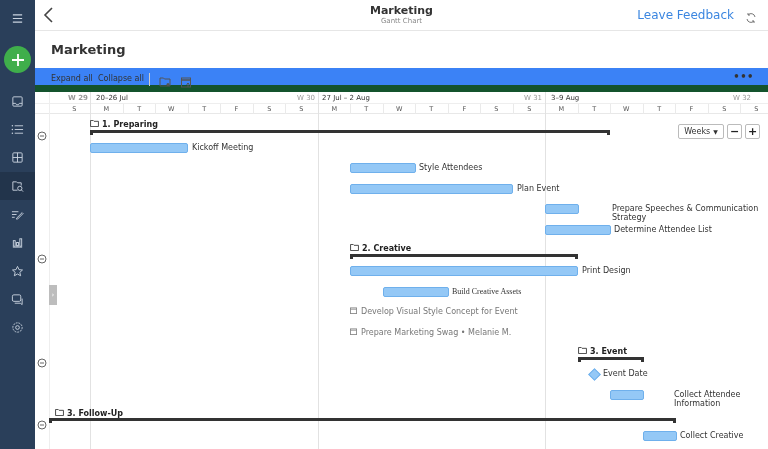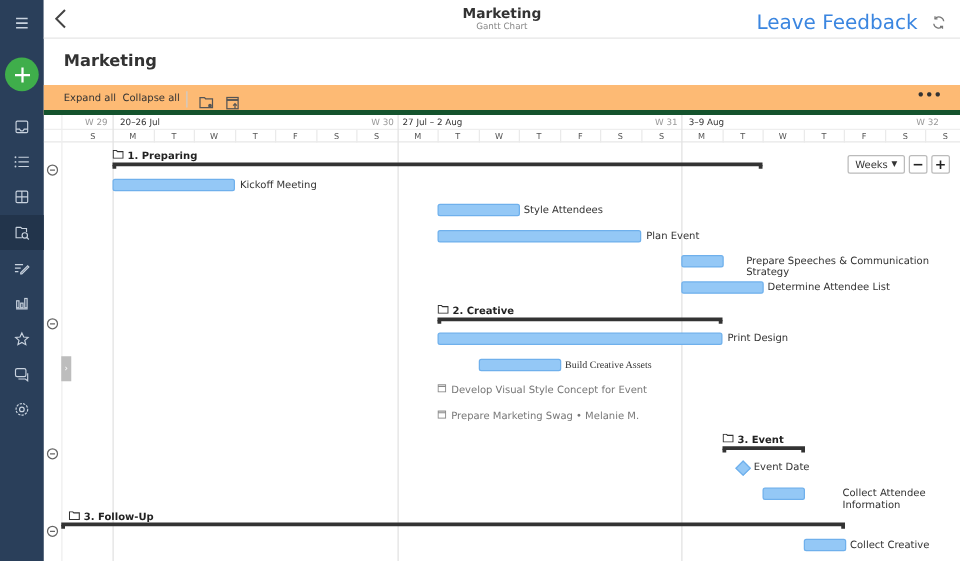--- a/index.html
+++ b/index.html
@@ -6,24 +6,24 @@
   html, body { width: 768px; height: 449px; overflow: hidden; background: #fff; font-family: "DejaVu Sans", "Liberation Sans", sans-serif; color: #333; }
   .sidebar { position: absolute; left: 0; top: 0; width: 35px; height: 449px; background: #2a3f5a; }
   .sb-item { position: absolute; left: 0; width: 35px; height: 28px; display: flex; align-items: center; justify-content: center; color: #c9d3df; }
   .sb-item.active { background: #22344b; }
   .sb-item svg { width: 13px; height: 13px; }
   .add-btn { position: absolute; left: 4px; top: 46px; width: 27px; height: 27px; border-radius: 50%; background: #3fae4b; color: #fff; display: flex; align-items: center; justify-content: center; }
   .topbar { position: absolute; left: 35px; top: 0; right: 0; height: 31px; border-bottom: 1px solid #e6e6e6; background: #fff; }
   .back { position: absolute; left: 6px; top: 6px; width: 16px; height: 18px; color: #444; }
   .title { position: absolute; left: 0; right: 0; top: 4px; text-align: center; font-size: 11px; font-weight: bold; color: #333; }
   .subtitle { position: absolute; left: 0; right: 0; top: 17px; text-align: center; font-size: 7px; color: #888; }
-  .feedback { position: absolute; right: 34px; top: 8px; font-size: 16px; color: #3b86e0; }
+  .feedback { position: absolute; right: 34px; top: 8px; font-size: 12px; color: #3b86e0; }
   .sync { position: absolute; right: 11px; top: 9px; width: 12px; height: 12px; color: #777; }
   .page-title { position: absolute; left: 51px; top: 42px; font-size: 13px; font-weight: bold; color: #333; }
-  .toolbar { position: absolute; left: 35px; top: 68px; right: 0; height: 24px; background: #fdba74; border-bottom: 4px solid #14532d; }
+  .toolbar { position: absolute; left: 35px; top: 68px; right: 0; height: 24px; background: #3b82f6; border-bottom: 7px solid #14532d; }
   .tb-btn { position: absolute; top: 6px; font-size: 8px; color: #333; }
   .tb-sep { position: absolute; left: 149px; top: 5px; width: 1px; height: 13px; background: #ccc; }
   .tb-icon { position: absolute; top: 5px; width: 12px; height: 12px; color: #555; }
   .more { position: absolute; right: 14px; top: 3px; font-size: 10px; font-weight: bold; color: #333; letter-spacing: 0.5px; }
   .chart { position: absolute; left: 35px; top: 92px; right: 0; bottom: 0; overflow: hidden; }
   .week-row { position: absolute; left: 0; right: 0; top: 0; height: 12px; border-bottom: 1px solid #eee; }
   .day-row { position: absolute; left: 0; right: 0; top: 12px; height: 10px; border-bottom: 1px solid #e8e8e8; }
   .wk-label { position: absolute; top: 2px; font-size: 7px; color: #333; }
   .wk-num { position: absolute; top: 2px; font-size: 7px; color: #999; }
   .day { position: absolute; top: 1px; width: 32.6px; text-align: center; font-size: 6.5px; color: #555; }
@@ -154,21 +154,21 @@
         <rect x="1.5" y="2" width="9" height="9" fill="none" stroke="currentColor"></rect>
         <path d="M1.5 4h9" stroke="currentColor" stroke-width="1.5"></path>
         <path d="M8 11V7M6.5 8.5L8 7l1.5 1.5" fill="none" stroke="currentColor"></path>
       </svg>
   </div>
   <div class="more">•••</div>
 </div>
 
 <div class="chart">
   <div class="week-row">
-    <span class="wk-num" style="left:33px;">W 29</span>
+    <span class="wk-num" style="left:33px;font-weight:bold;">W 29</span>
     <span class="wk-label" style="left:61px;">20–26 Jul</span>
     <span class="wk-num" style="left:262px;">W 30</span>
     <span class="wk-label" style="left:287px;">27 Jul – 2 Aug</span>
     <span class="wk-num" style="left:489px;">W 31</span>
     <span class="wk-label" style="left:516px;">3–9 Aug</span>
     <span class="wk-num" style="left:698px;">W 32</span>
   </div>
   <div class="day-row">
     <span class="day" style="left:23px;">S</span>
     <span class="day" style="left:55px;">M</span>
@@ -247,21 +247,21 @@
   <div class="task-bar" style="left:55px;top:51px;width:98px;"></div>
   <div class="task-label" style="left:157px;top:51px;">Kickoff Meeting</div>
 
   <div class="task-bar" style="left:315px;top:71px;width:66px;"></div>
   <div class="task-label" style="left:384px;top:71px;">Style Attendees</div>
 
   <div class="task-bar" style="left:315px;top:92px;width:163px;"></div>
   <div class="task-label" style="left:482px;top:92px;">Plan Event</div>
 
   <div class="task-bar" style="left:510px;top:112px;width:34px;"></div>
-  <div class="task-label" style="left:547px;top:112px;padding-left:15px;">Prepare Speeches &amp; Communication Strategy</div>
+  <div class="task-label" style="left:562px;top:112px;padding-left:15px;">Prepare Speeches &amp; Communication Strategy</div>
 
   <div class="task-bar" style="left:510px;top:133px;width:66px;"></div>
   <div class="task-label" style="left:579px;top:133px;">Determine Attendee List</div>
 
   <div class="collapse" style="top:157px;">
     <svg viewBox="0 0 10 10" width="10" height="10">
         <circle cx="5" cy="5" r="4" fill="none" stroke="currentColor"></circle>
         <path d="M3 5h4" stroke="currentColor"></path>
       </svg>
   </div>

